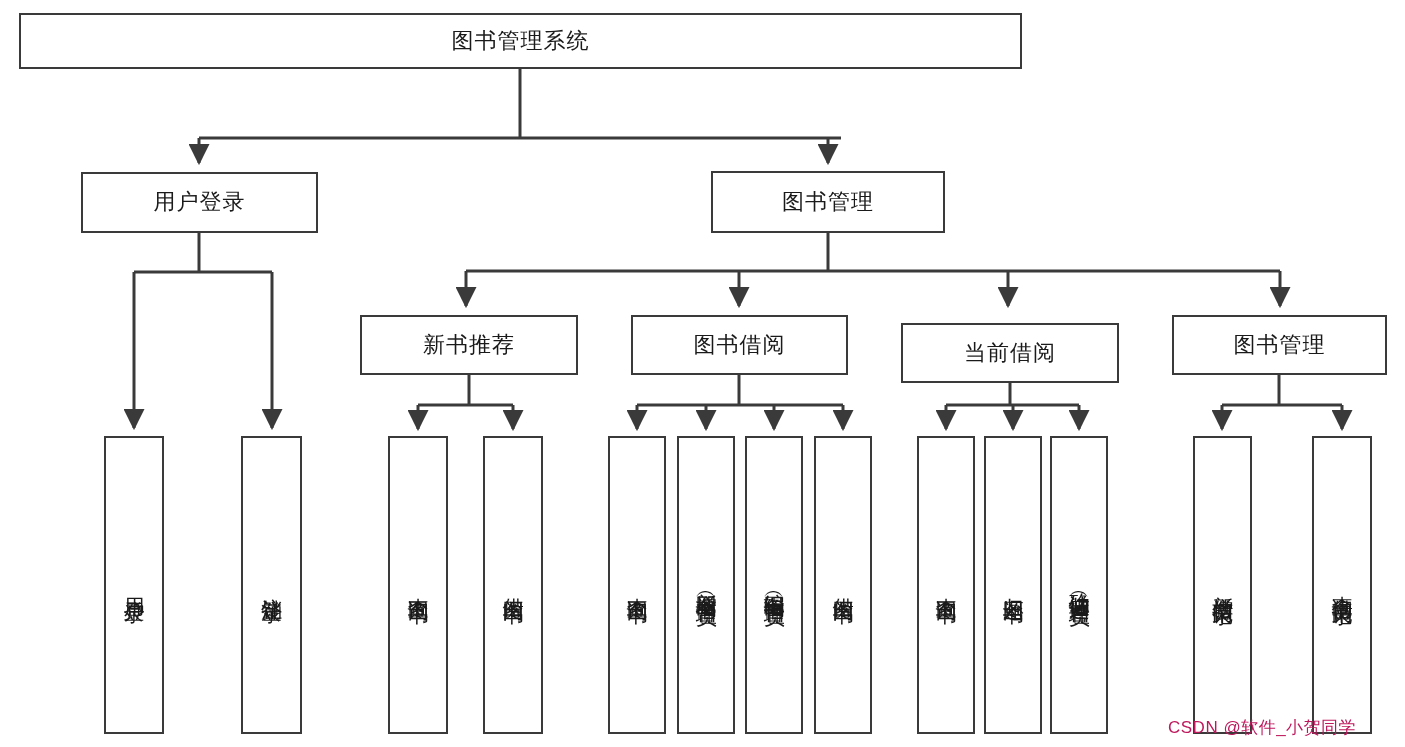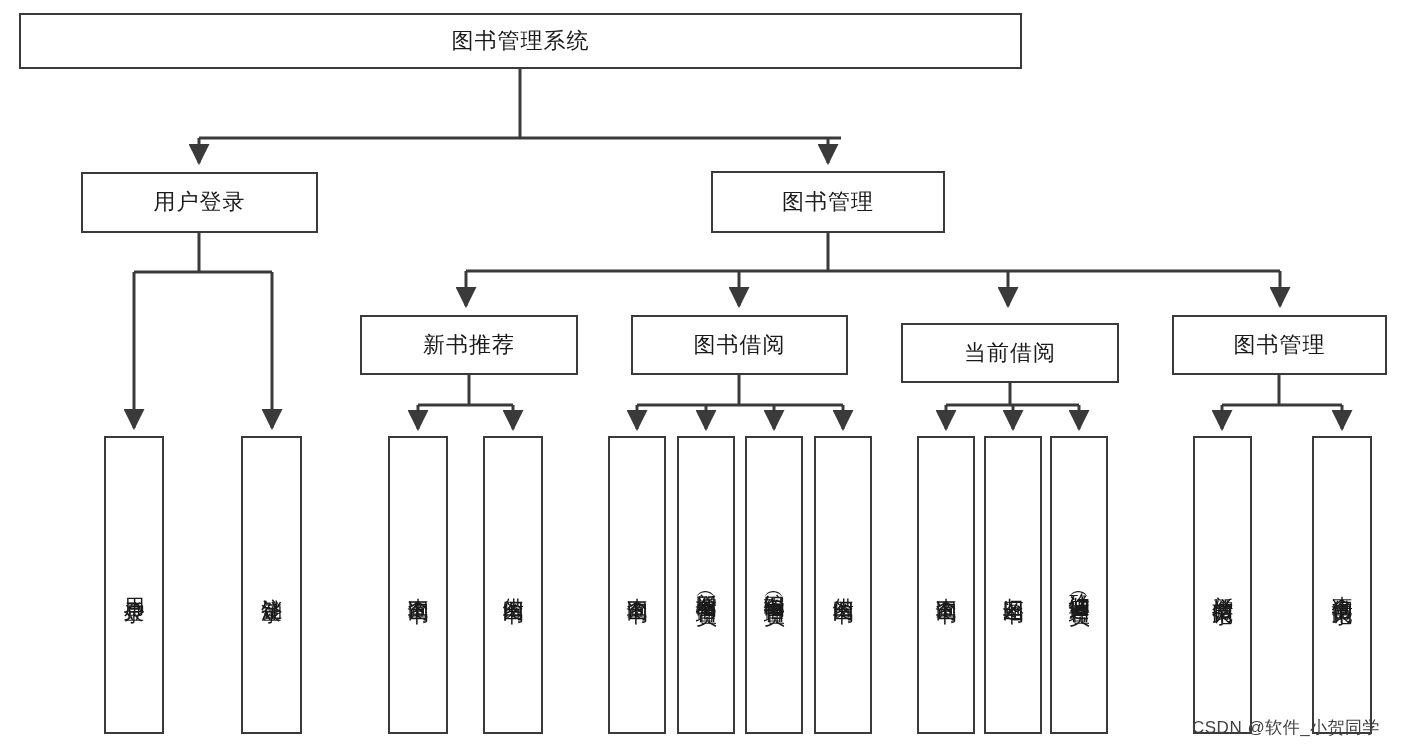--- a/index.html
+++ b/index.html
@@ -176,15 +176,15 @@
   <div class="node vert" style="left: 1050px; top: 436px; width: 58px; height: 298px;">
     <span class="vtext">确认归还（管理员）</span>
   </div>
   <div class="node vert" style="left: 1193px; top: 436px; width: 59px; height: 298px;">
     <span class="vtext">新增借阅记录</span>
   </div>
   <div class="node vert" style="left: 1312px; top: 436px; width: 60px; height: 298px;">
     <span class="vtext">查询借阅记录</span>
   </div>
 
-  <div class="watermark" style="left: 1192px; top: 716px; color: #404040;">CSDN @软件_小贺同学</div>
+  <div class="watermark" style="left: 1168px; top: 716px; color: #be185d;">CSDN @软件_小贺同学</div>
 
 </div>
 
 </body></html>

